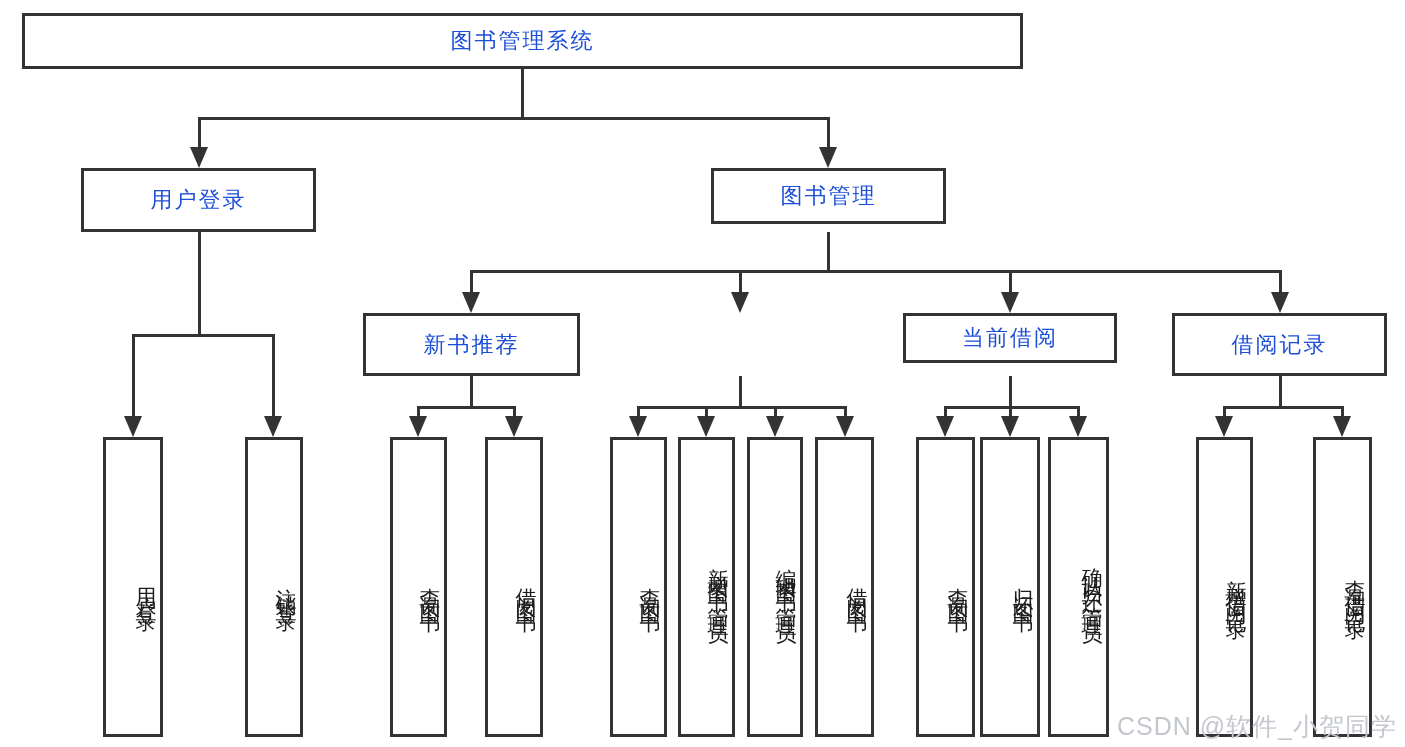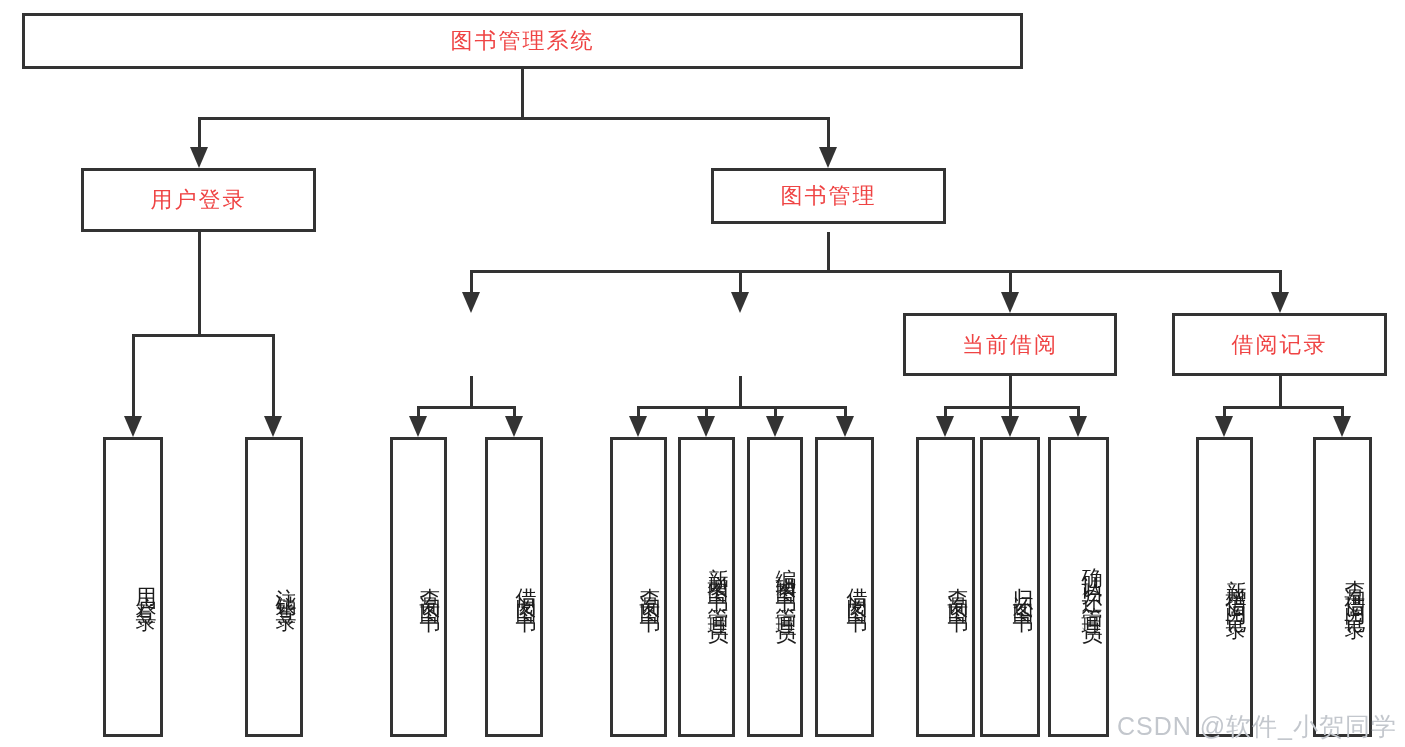--- a/index.html
+++ b/index.html
@@ -2,21 +2,21 @@
 <html><head>
 <meta charset="utf-8">
 <style>
   html,body{margin:0;padding:0;background:#ffffff;}
   .canvas{
     position:relative;width:1405px;height:747px;background:#ffffff;
     font-family:"Liberation Sans","DejaVu Sans",sans-serif;overflow:hidden;
   }
   .box{
     position:absolute;box-sizing:border-box;background:#ffffff;
-    border:3px solid #333333;color:#ef4444;
+    border:3px solid #333333;color:#1d4ed8;
     display:flex;align-items:center;justify-content:center;
     font-size:22px;letter-spacing:2px;white-space:nowrap;z-index:2;
   }
   .leaf{
     position:absolute;box-sizing:border-box;background:#ffffff;
     border:3px solid #333333;color:#1c1c1c;top:437px;height:300px;
     writing-mode:vertical-rl;text-orientation:mixed;
     text-align:center;font-size:21px;letter-spacing:8px;z-index:2;
   }
   .vline,.hline{position:absolute;background:#333333;z-index:1;}
@@ -36,21 +36,22 @@
 </head>
 <body>
 
 <div class="canvas">
 
   <div class="box" style="left:22px;top:13px;width:1001px;height:56px">图书管理系统</div>
 
   <div class="box" style="left:81px;top:168px;width:235px;height:64px">用户登录</div>
   <div class="box" style="left:711px;top:168px;width:235px;height:56px">图书管理</div>
 
-  <div class="box" style="left:903px;top:313px;width:214px;height:63px">当前借阅</div>
+  <div class="box" style="left:363px;top:313px;width:217px;height:63px">新书推荐</div>
+  <div class="box" style="left:903px;top:313px;width:214px;height:50px">当前借阅</div>
   <div class="box" style="left:1172px;top:313px;width:215px;height:63px">借阅记录</div>
 
   <div class="leaf" style="left:103px;width:60px">用户登录</div>
   <div class="leaf" style="left:245px;width:58px">注销登录</div>
   <div class="leaf" style="left:390px;width:57px">查询图书</div>
   <div class="leaf" style="left:485px;width:58px">借阅图书</div>
   <div class="leaf" style="left:610px;width:57px">查询图书</div>
   <div class="leaf" style="left:678px;width:57px">新增图书（管理员）</div>
   <div class="leaf" style="left:747px;width:56px">编辑图书（管理员）</div>
   <div class="leaf" style="left:815px;width:59px">借阅图书</div>

